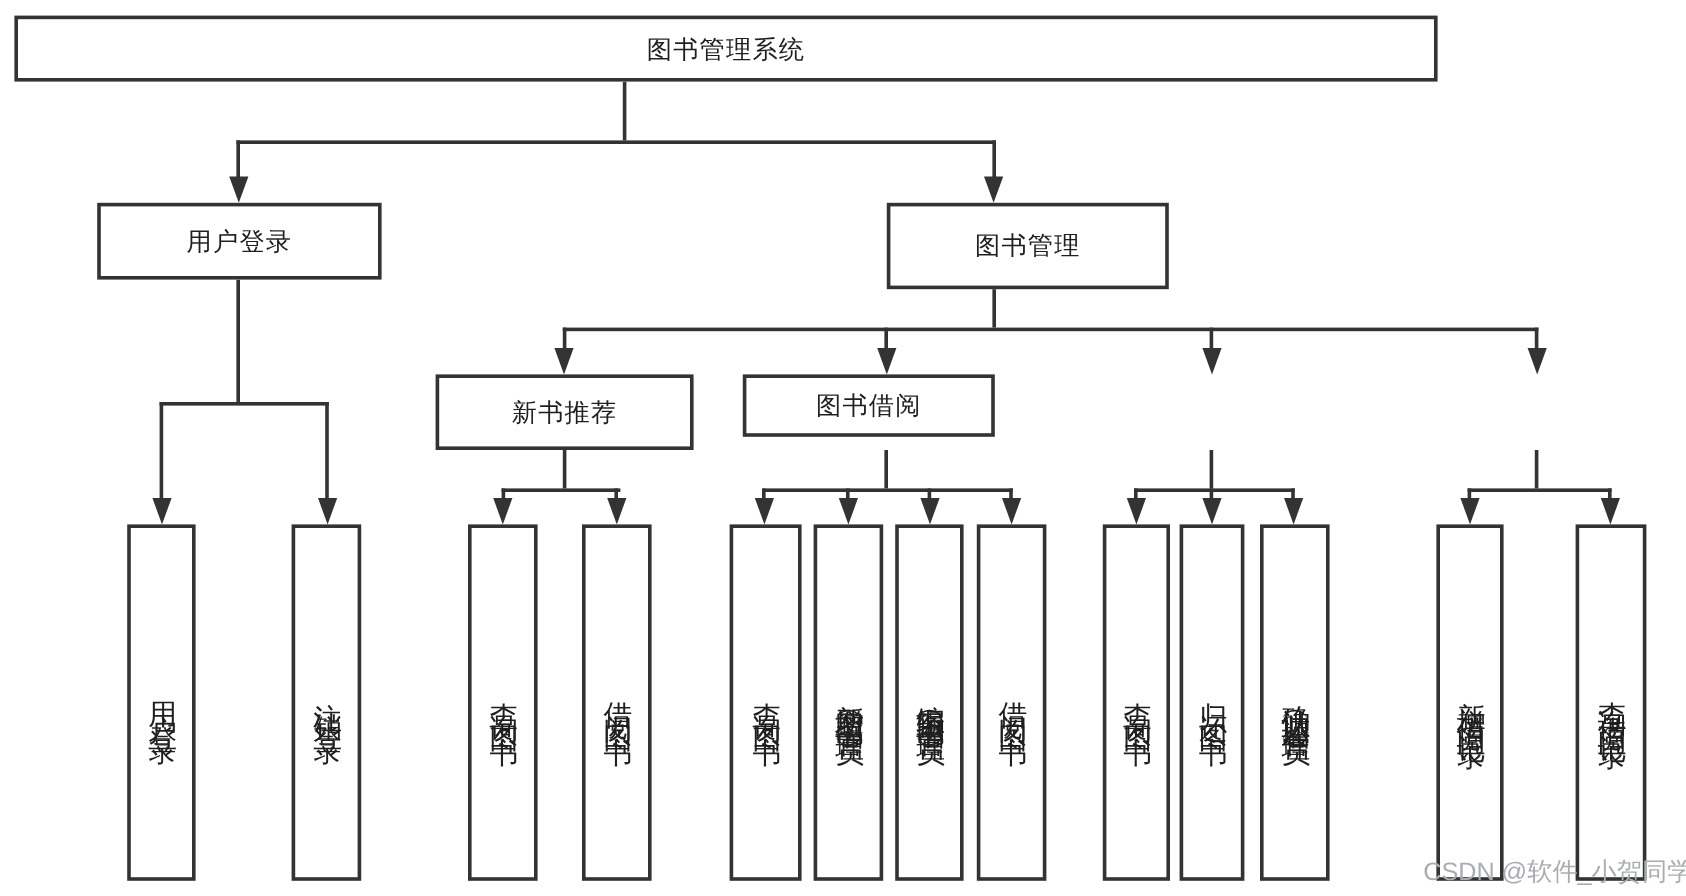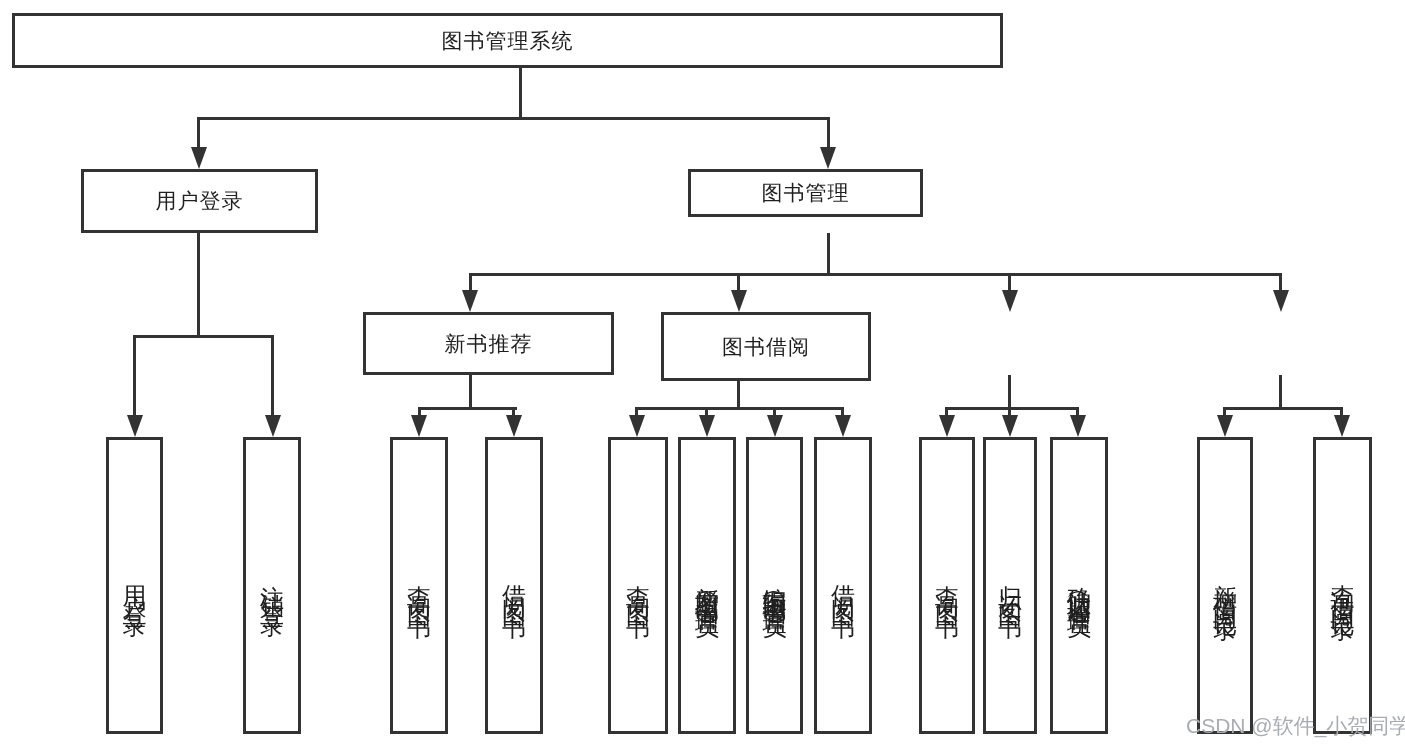--- a/index.html
+++ b/index.html
@@ -122,35 +122,35 @@
   <div class="arrow" style="left:1002px;top:415px"></div>
   <div class="vline" style="left:1076px;top:407px;height:11px"></div>
   <div class="arrow" style="left:1070px;top:415px"></div>
 
   <div class="hline" style="left:1223px;top:407px;width:120px"></div>
   <div class="vline" style="left:1223px;top:407px;height:11px"></div>
   <div class="arrow" style="left:1217px;top:415px"></div>
   <div class="vline" style="left:1340px;top:407px;height:11px"></div>
   <div class="arrow" style="left:1334px;top:415px"></div>
 
-  <div class="box hdr" style="left:12px;top:13px;width:991px;height:55px">
+  <div class="box hdr" style="left:12px;top:13px;width:1186px;height:55px">
     <span>图书管理系统</span>
   </div>
 
   <div class="box hdr" style="left:81px;top:169px;width:237px;height:64px">
     <span>用户登录</span>
   </div>
-  <div class="box hdr" style="left:688px;top:169px;width:235px;height:48px">
+  <div class="box hdr" style="left:739px;top:169px;width:235px;height:72px">
     <span>图书管理</span>
   </div>
 
-  <div class="box hdr" style="left:363px;top:312px;width:251px;height:63px">
+  <div class="box hdr" style="left:363px;top:312px;width:215px;height:63px">
     <span>新书推荐</span>
   </div>
-  <div class="box hdr" style="left:661px;top:312px;width:210px;height:69px">
+  <div class="box hdr" style="left:619px;top:312px;width:210px;height:52px">
     <span>图书借阅</span>
   </div>
 
   <div class="box" style="left:106px;top:437px;width:57px;height:297px">
     <span class="vtext">用户登录</span>
   </div>
   <div class="box" style="left:243px;top:437px;width:58px;height:297px">
     <span class="vtext">注销登录</span>
   </div>
 

